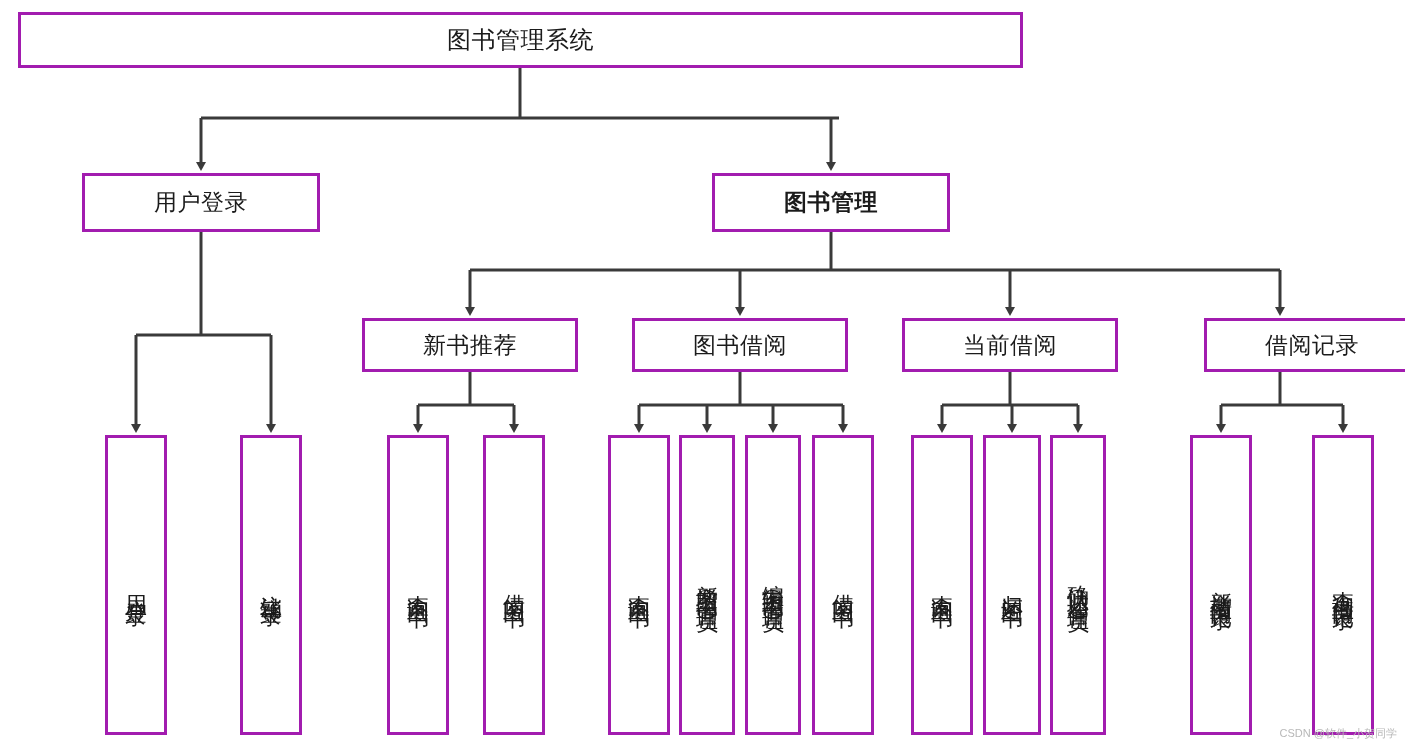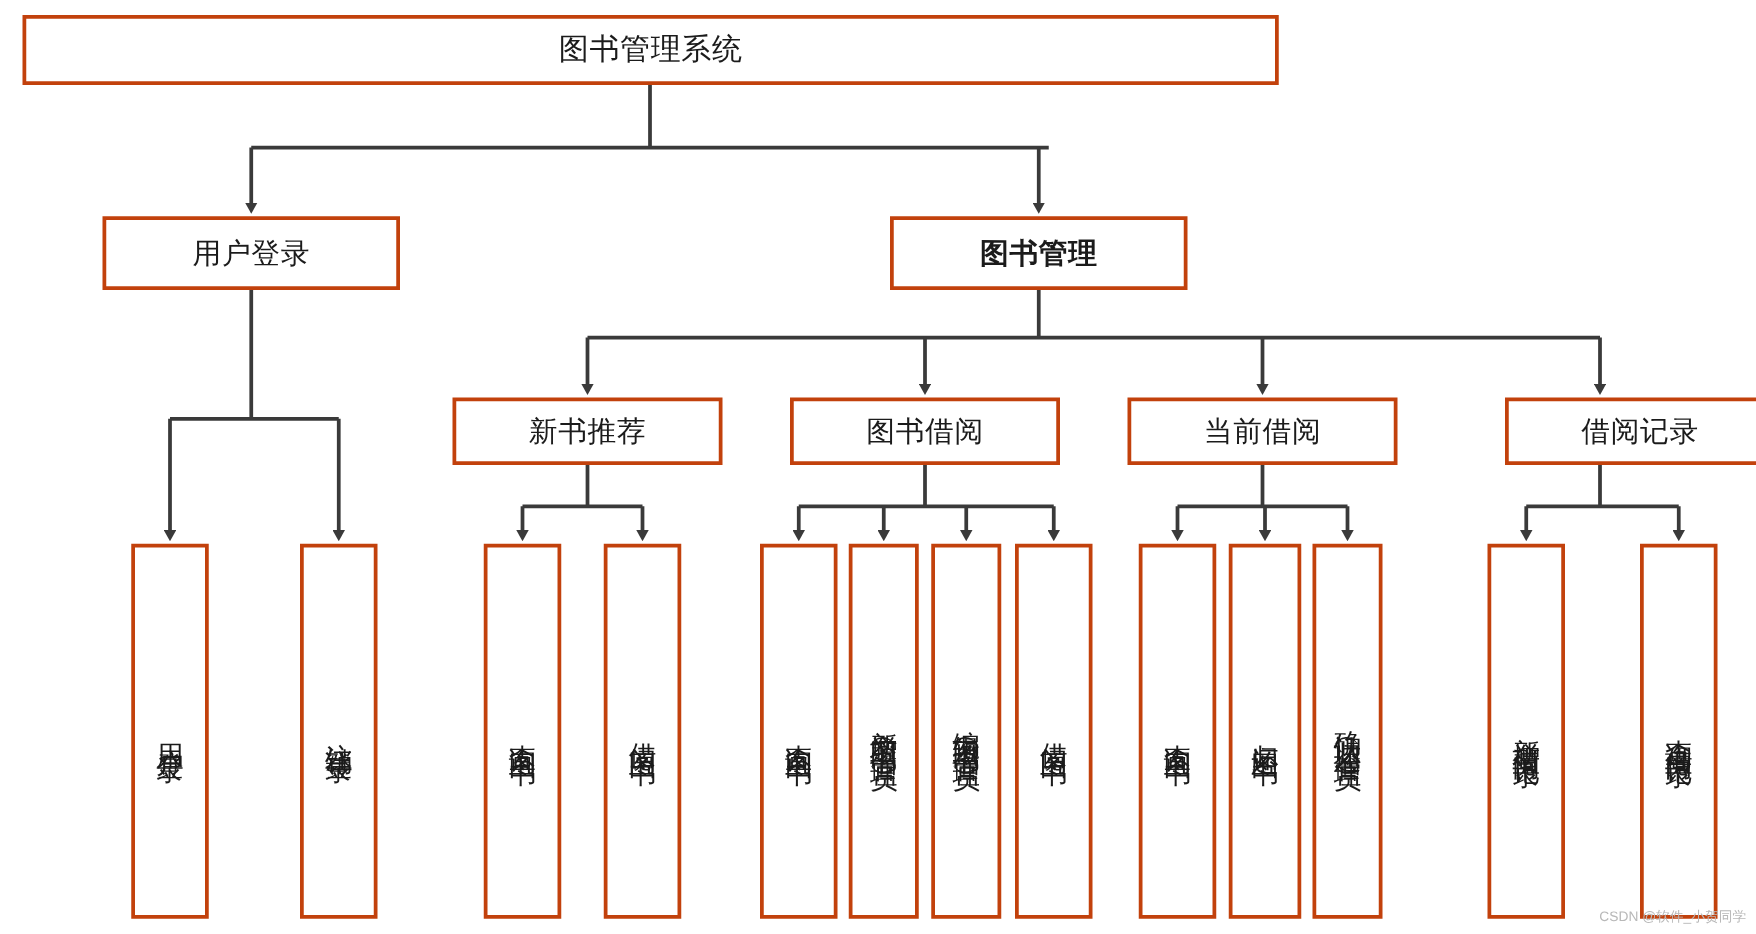--- a/index.html
+++ b/index.html
@@ -21,21 +21,21 @@
     position: absolute;
     left: 0;
     top: 0;
     width: 1405px;
     height: 747px;
   }
   .node {
     position: absolute;
     box-sizing: border-box;
     background: #ffffff;
-    border: 3px solid #c2410c;
+    border: 3px solid #a21caf;
     display: flex;
     align-items: center;
     justify-content: center;
     z-index: 2;
   }
   .node .label {
     color: #1b1b1b;
     text-align: center;
     line-height: 1.06;
     letter-spacing: 0.5px;

